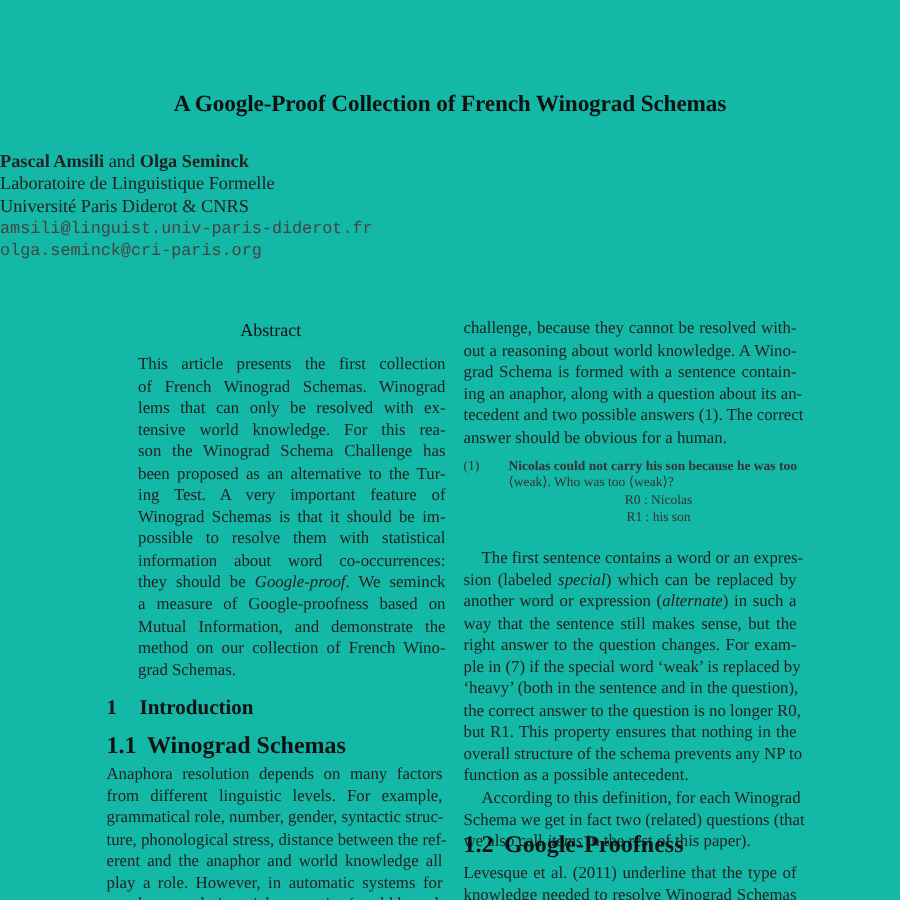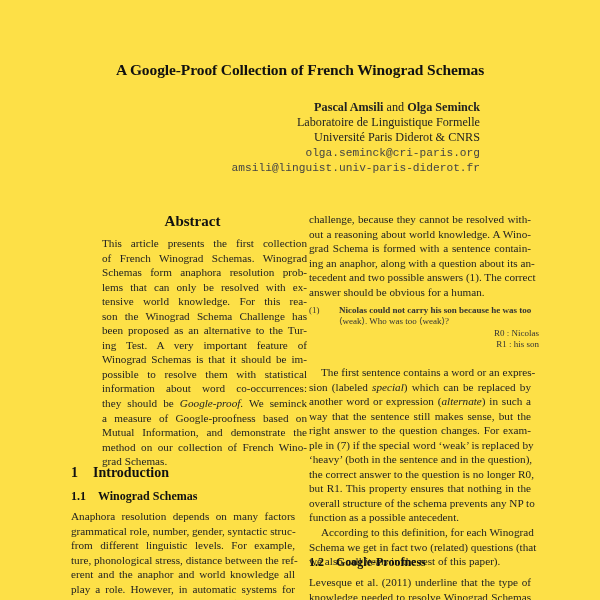--- a/index.html
+++ b/index.html
@@ -1,63 +1,62 @@
 <!DOCTYPE html>
 <html><head>
 <meta charset="utf-8">
 <style>
   html, body { margin:0; padding:0; background:#fff; }
   body { width:600px; height:600px; position:relative; overflow:hidden;
          font-family:"Liberation Serif", "DejaVu Serif", serif; color:#222; }
-  .page { position:absolute; left:0; top:0; width:600px; height:600px; background:#fde047; }
+  .page { position:absolute; left:0; top:0; width:600px; height:600px; background:#14b8a6; }
   .title { position:absolute; left:0; width:600px; top:61px; text-align:center;
            font-weight:bold; font-size:15.5px; color:#111; letter-spacing:-0.1px; }
-  .authors { position:absolute; left:0; width:480px; top:100px; text-align:right;
+  .authors { position:absolute; left:0; width:480px; top:100px; text-align:left;
              font-size:12.2px; line-height:15.2px; color:#222; }
   .authors .names b { font-weight:bold; }
   .authors .mono { font-family:"Liberation Mono", "DejaVu Sans Mono", monospace; font-size:11.2px; color:#444; }
   .col { position:absolute; font-size:11.2px; line-height:14.55px; color:#222; }
   .line { display:block; white-space:nowrap; text-align:justify; text-align-last:justify; height:14.55px; }
   .line.last { text-align-last:left; }
-  .abstract-head { position:absolute; left:90px; width:205px; top:213px; text-align:center;
-                   font-weight:bold; font-size:15px; color:#111; }
+  .abstract-head { position:absolute; left:78px; width:205px; top:213px; text-align:center;
+                   font-weight:normal; font-size:12px; color:#111; }
   .sec { position:absolute; font-weight:bold; font-size:14px; color:#111; }
   .sec .num { display:inline-block; }
-  .subsec { position:absolute; font-weight:bold; font-size:12px; color:#111; }
+  .subsec { position:absolute; font-weight:bold; font-size:16px; color:#111; }
   .ex { position:absolute; font-size:9px; line-height:11.3px; color:#333; }
   .ex .num { position:absolute; left:0; top:0; }
   .ex .body { position:absolute; left:30px; top:0; width:200px; }
-  .ex .ans { text-align:right; display:block; }
+  .ex .ans { text-align:center; display:block; }
   i { font-style:italic; }
 </style>
 </head>
 <body>
 
 <div class="page">
 
   <div class="title">A Google-Proof Collection of French Winograd Schemas</div>
 
   <div class="authors">
     <div class="names">
       <b>Pascal Amsili</b>
       <span>and</span>
       <b>Olga Seminck</b>
     </div>
     <div>Laboratoire de Linguistique Formelle</div>
     <div>Université Paris Diderot &amp; CNRS</div>
+    <div class="mono">amsili@linguist.univ-paris-diderot.fr</div>
     <div class="mono">olga.seminck@cri-paris.org</div>
-    <div class="mono">amsili@linguist.univ-paris-diderot.fr</div>
   </div>
 
   <div class="abstract-head">Abstract</div>
 
-  <div class="col" style="left:102px; top:236px; width:205px;">
+  <div class="col" style="left:92px; top:236px; width:205px;">
     <span class="line">This article presents the first collection</span>
     <span class="line">of French Winograd Schemas. Winograd</span>
-    <span class="line">Schemas form anaphora resolution prob-</span>
     <span class="line">lems that can only be resolved with ex-</span>
     <span class="line">tensive world knowledge. For this rea-</span>
     <span class="line">son the Winograd Schema Challenge has</span>
     <span class="line">been proposed as an alternative to the Tur-</span>
     <span class="line">ing Test. A very important feature of</span>
     <span class="line">Winograd Schemas is that it should be im-</span>
     <span class="line">possible to resolve them with statistical</span>
     <span class="line">information about word co-occurrences:</span>
     <span class="line"><span>they should be </span><i>Google-proof</i><span>. We seminck</span></span>
     <span class="line">a measure of Google-proofness based on</span>
@@ -69,22 +68,22 @@
   <div class="sec" style="left:71px; top:465px;">
     <span class="num" style="width:22px;">1</span><span>Introduction</span>
   </div>
 
   <div class="subsec" style="left:71px; top:489px;">
     <span style="display:inline-block; width:27px;">1.1</span><span>Winograd Schemas</span>
   </div>
 
   <div class="col" style="left:71px; top:509px; width:224px;">
     <span class="line">Anaphora resolution depends on many factors</span>
+    <span class="line">from different linguistic levels. For example,</span>
     <span class="line">grammatical role, number, gender, syntactic struc-</span>
-    <span class="line">from different linguistic levels. For example,</span>
     <span class="line">ture, phonological stress, distance between the ref-</span>
     <span class="line">erent and the anaphor and world knowledge all</span>
     <span class="line">play a role. However, in automatic systems for</span>
     <span class="line">anaphora resolution, rich semantics (world knowl-</span>
   </div>
 
   <div class="col" style="left:309px; top:212px; width:222px;">
     <span class="line">challenge, because they cannot be resolved with-</span>
     <span class="line">out a reasoning about world knowledge. A Wino-</span>
     <span class="line">grad Schema is formed with a sentence contain-</span>

